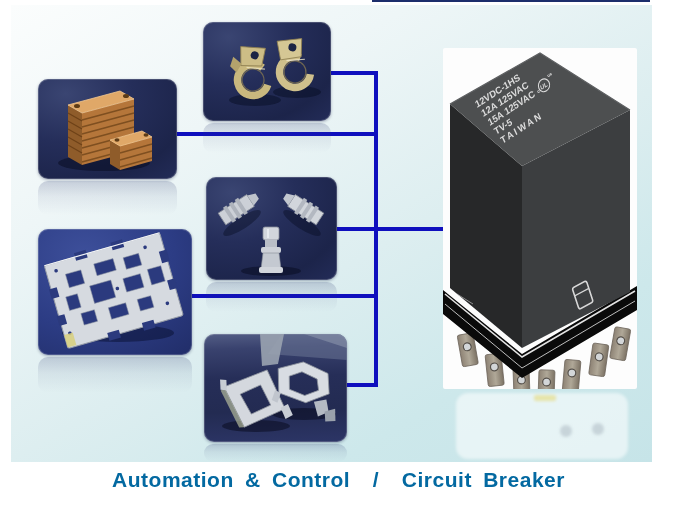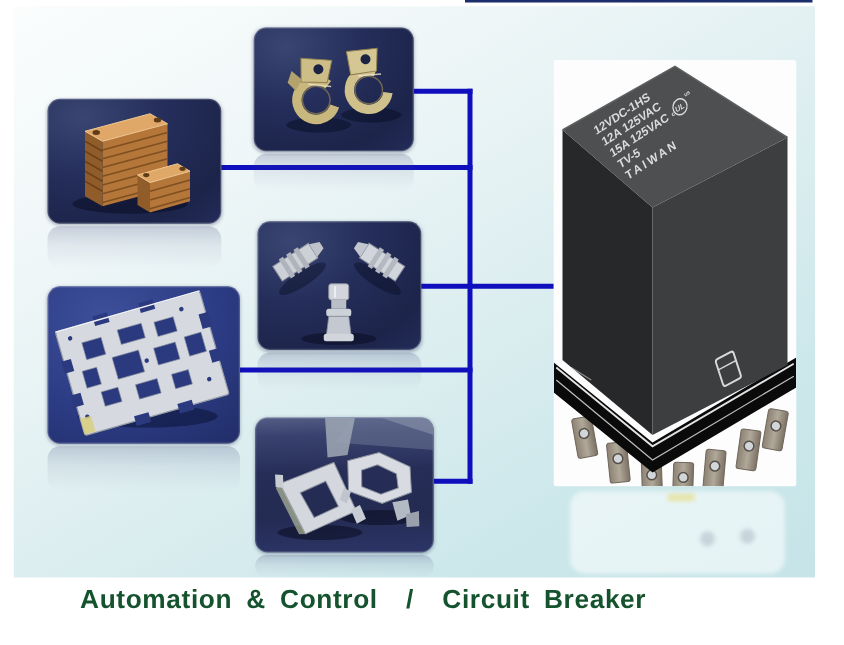--- a/index.html
+++ b/index.html
@@ -30,21 +30,21 @@
   }
   .connector{position:absolute;background:#0f0fbe;}
   .relay-ghost{
     position:absolute;left:456px;top:393px;width:172px;height:66px;border-radius:12px;
     background:rgba(255,255,255,.55);filter:blur(1.5px);
   }
   .relay-ghost .g-circle{position:absolute;width:12px;height:12px;border-radius:50%;background:rgba(185,198,205,.7);}
   .relay-ghost .g-strip{position:absolute;left:78px;top:2px;width:22px;height:6px;background:rgba(230,224,150,.8);border-radius:2px;}
   .caption{
     position:absolute;left:0;top:468px;width:581px;text-align:center;
-    font-size:21px;font-weight:bold;color:#14532d;letter-spacing:.5px;word-spacing:5px;white-space:pre;
+    font-size:21px;font-weight:bold;color:#0369a1;letter-spacing:.5px;word-spacing:5px;white-space:pre;padding-left:48px;
   }
 </style>
 </head>
 <body>
 
 <div class="panel"></div>
 <div class="top-line"></div>
 
 <div class="connector" style="left:331px;top:71px;width:47px;height:4px;"></div>
 <div class="connector" style="left:177px;top:132px;width:201px;height:4px;"></div>

